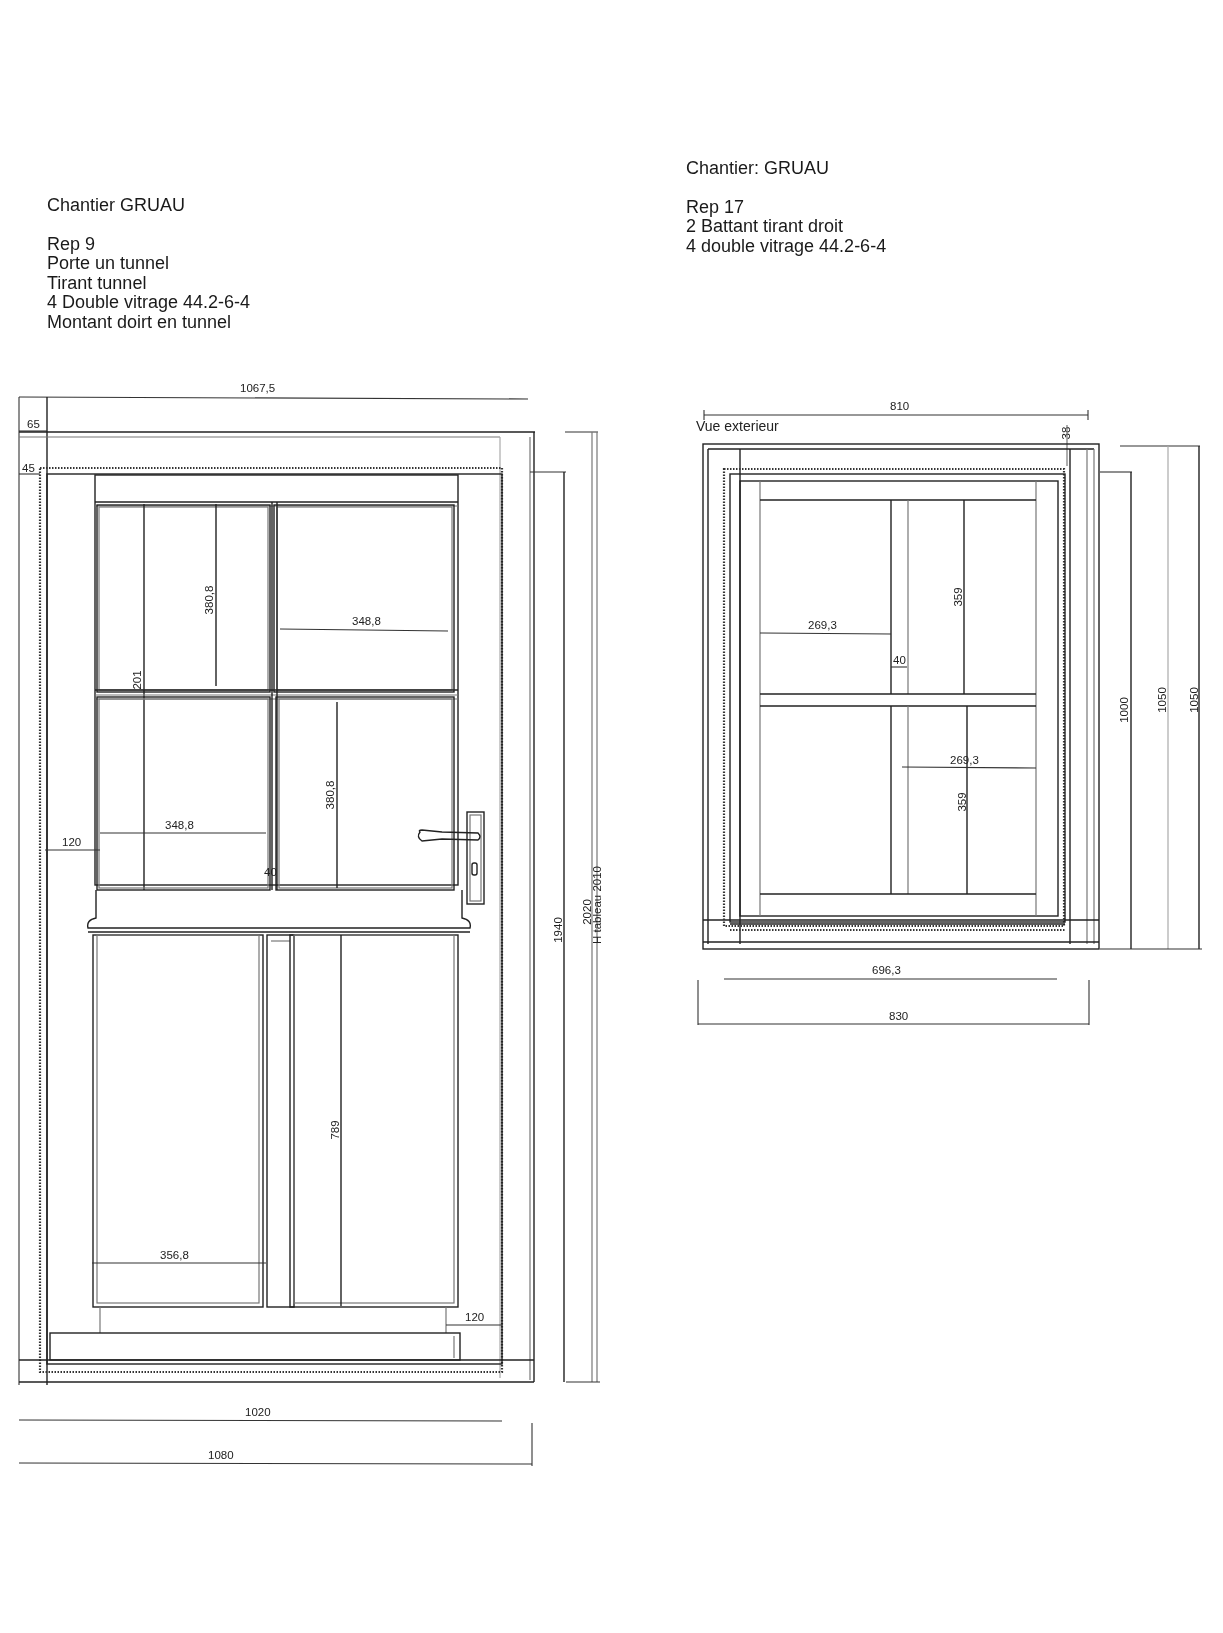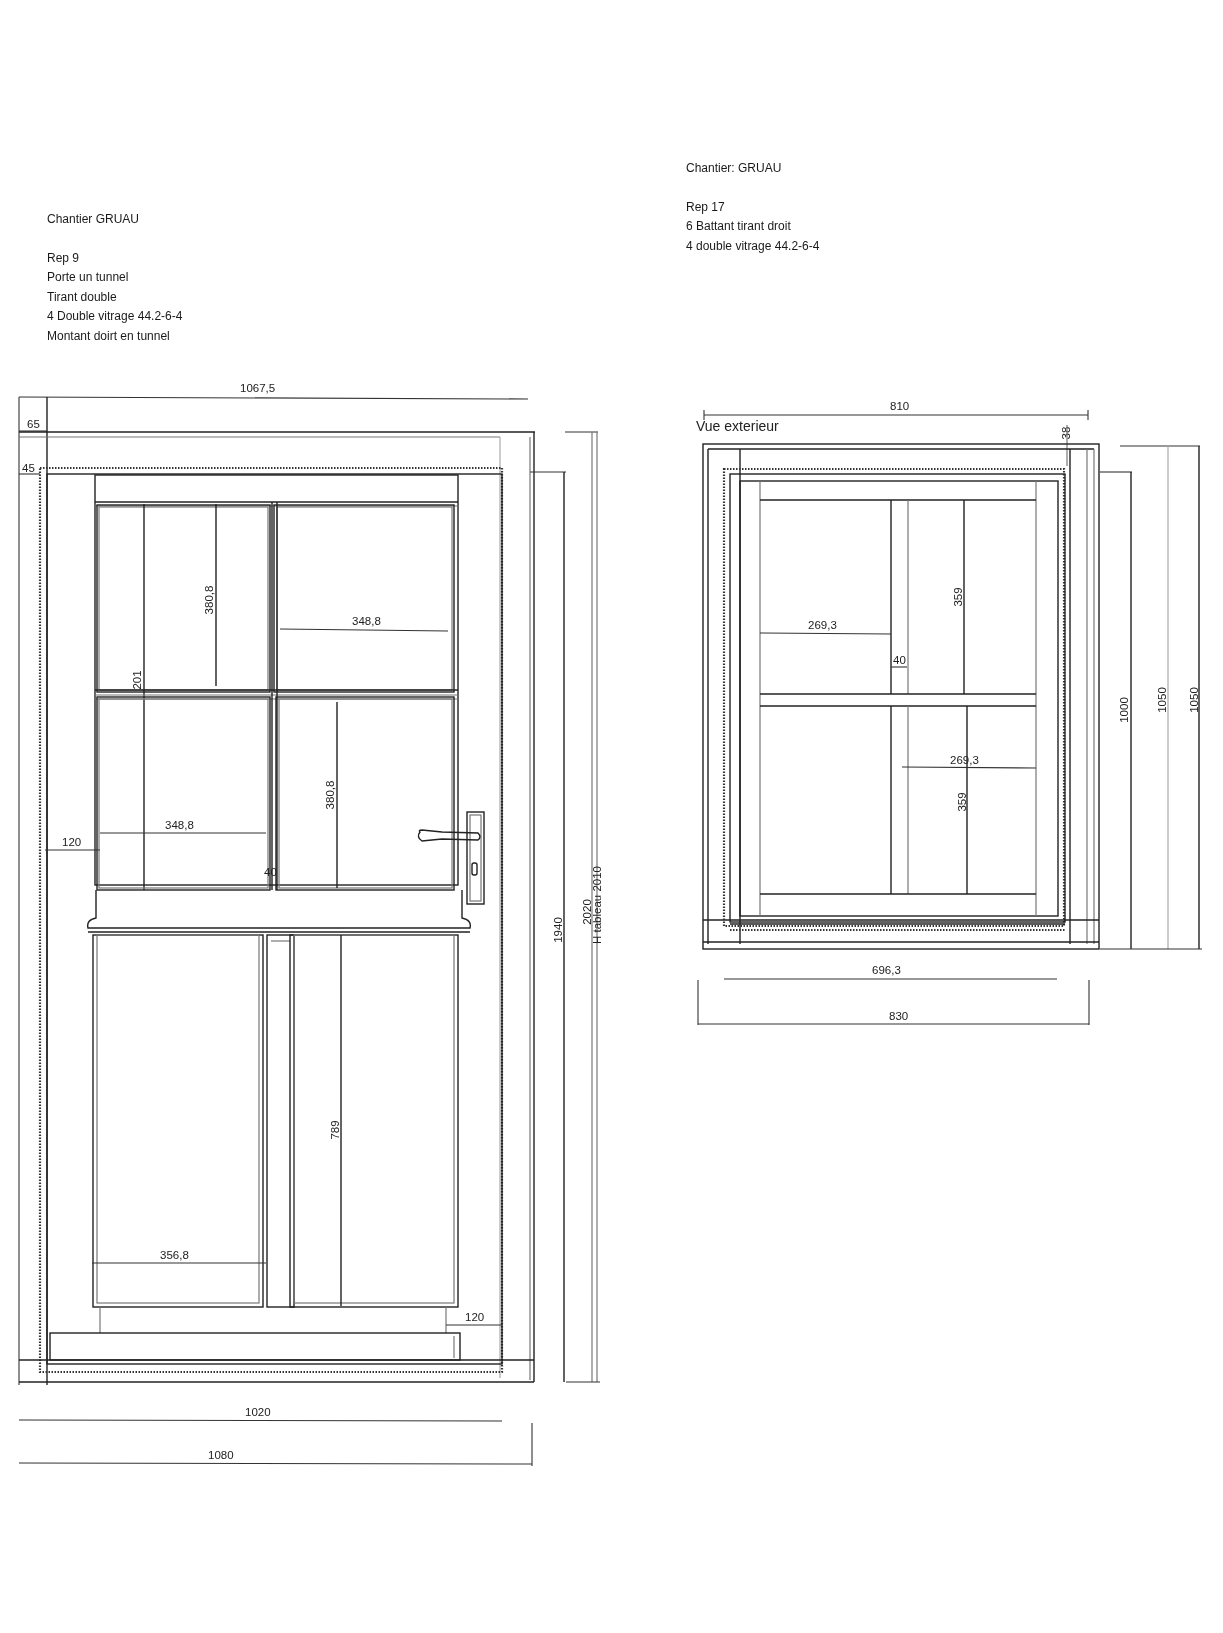--- a/index.html
+++ b/index.html
@@ -1,46 +1,46 @@
 <!DOCTYPE html>
 <html><head>
 <meta charset="utf-8">
 <style>
   html, body { margin: 0; padding: 0; background: #ffffff; }
   body { width: 1223px; height: 1633px; position: relative; overflow: hidden;
          font-family: "Liberation Sans", sans-serif; color: #111; }
-  .notes { position: absolute; font-size: 12px; line-height: 19.5px; color: #1a1a1a; }
+  .notes { position: absolute; font-size: 18px; line-height: 19.5px; color: #1a1a1a; }
   .notes div { white-space: nowrap; }
   .notes .gap { height: 19px; }
   svg { position: absolute; left: 0; top: 0; }
   svg text { font-family: "Liberation Sans", sans-serif; font-size: 11.5px; fill: #222; }
   .ln { stroke: #222; fill: none; stroke-width: 1.4; }
   .lt { stroke: #777; fill: none; stroke-width: 1.2; }
   .lg { stroke: #aaa; fill: none; stroke-width: 1.2; }
   .dot { stroke: #333; fill: none; stroke-width: 2.2; stroke-dasharray: 1.5 1.5; }
   .dim { stroke: #333; fill: none; stroke-width: 1.1; }
 </style>
 </head>
 <body>
 
-<div class="notes" style="left:47px; top:210px;">
+<div class="notes" style="left:47px; top:196px;">
   <div>Chantier GRUAU</div>
   <div class="gap"></div>
   <div>Rep 9</div>
   <div>Porte un tunnel</div>
-  <div>Tirant double</div>
+  <div>Tirant tunnel</div>
   <div>4 Double vitrage 44.2-6-4</div>
   <div>Montant doirt en tunnel</div>
 </div>
 
 <div class="notes" style="left:686px; top:159px;">
   <div>Chantier: GRUAU</div>
   <div class="gap"></div>
   <div>Rep 17</div>
-  <div>6 Battant tirant droit</div>
+  <div>2 Battant tirant droit</div>
   <div>4 double vitrage 44.2-6-4</div>
 </div>
 
 <svg width="1223" height="1633" viewBox="0 0 1223 1633">
 
   <g>
 
     <line class="dim" x1="19" y1="397" x2="528" y2="399"></line>
     <line class="dim" x1="19" y1="397" x2="19" y2="1385"></line>
     <text x="240" y="392">1067,5</text>

